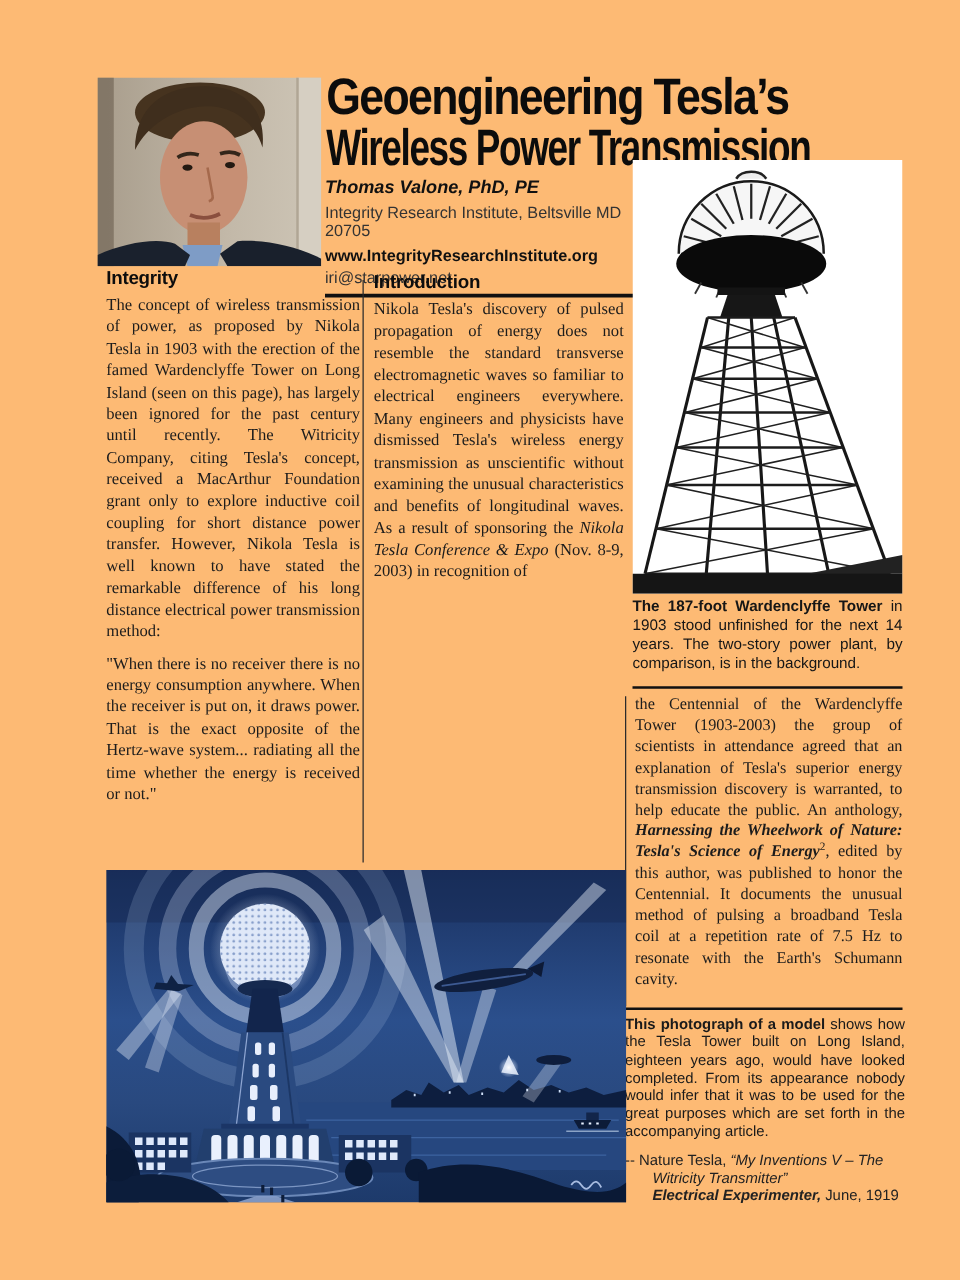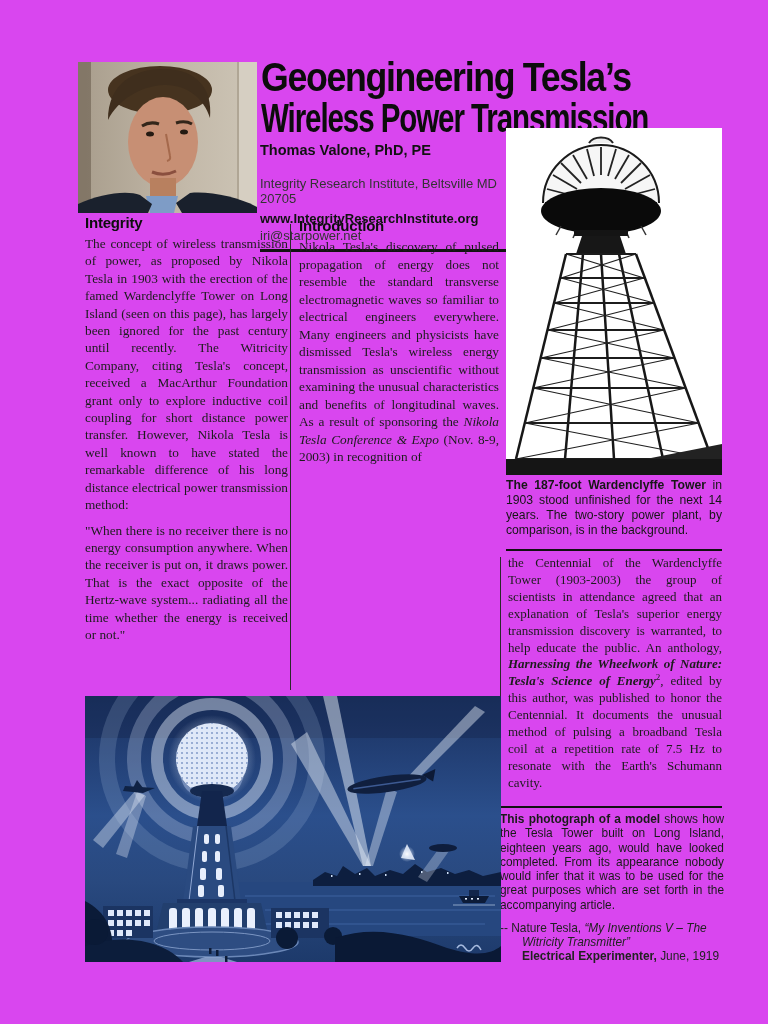--- a/index.html
+++ b/index.html
@@ -1,34 +1,34 @@
 <!DOCTYPE html>
 <html><head>
 <meta charset="utf-8">
 <style>
   html,body{margin:0;padding:0;background:#ffffff;}
-  .page{position:relative;width:768px;height:1024px;background:#d946ef;overflow:hidden;
+  .page{position:relative;width:768px;height:1024px;background:#fdba74;overflow:hidden;
         font-family:"Liberation Sans",sans-serif;}
   figure{margin:0;}
   svg{display:block;width:100%;height:100%;}
 
   
   .portrait{position:absolute;left:78px;top:62px;width:179px;height:151px;}
 
   
   .title{position:absolute;left:261px;top:57px;margin:0;}
   .t1,.t2{display:block;font-weight:700;font-size:41px;line-height:41px;
           letter-spacing:-1.5px;white-space:nowrap;color:#0c0c0c;transform-origin:0 0;
           font-family:"Liberation Sans",sans-serif;}
   .t1{transform:scaleX(.87);}
   .t2{transform:scaleX(.72);}
 
   
   .author-block{position:absolute;left:260px;top:142px;width:252px;color:#222;}
-  .author{font-size:14.5px;font-weight:700;margin-bottom:18px;color:#111;}
+  .author{font-size:14.5px;font-weight:700;margin-bottom:4px;color:#111;font-style:italic;}
   .affil{font-size:13px;margin-bottom:5px;color:#333;}
   .web{font-size:13px;font-weight:700;color:#111;margin-bottom:2px;}
   .email{font-size:13px;color:#333;}
   .author-rule{margin-top:6px;width:247px;height:3px;background:#111;}
 
   
   .tower{position:absolute;left:506px;top:128px;width:216px;height:347px;}
   .tower-cap{position:absolute;left:506px;top:478px;width:216px;
              font-size:12.2px;line-height:14.9px;text-align:justify;color:#161616;}
   .tower-cap b{font-weight:700;}
@@ -49,21 +49,21 @@
   .it{font-style:italic;}
   .bi{font-weight:700;font-style:italic;}
 
   
   .model-rule{position:absolute;left:500px;top:806px;width:222px;height:2px;background:#111;}
   .model-cap{position:absolute;left:500px;top:812px;width:224px;color:#1a1a1a;}
   .model-cap .cap{margin:0 0 9px;font-size:11.9px;line-height:14.3px;text-align:justify;}
   .model-cap .cap b{font-weight:700;}
   .attr{margin:0;font-size:11.9px;line-height:14.2px;padding-left:22px;text-indent:-22px;color:#222;}
   .attr .t{font-style:italic;}
-  .attr .src{font-weight:700;}
+  .attr .src{font-style:italic;font-weight:700;}
 
   
   .illus{position:absolute;left:85px;top:696px;width:416px;height:266px;}
 
   
   .footer{position:absolute;left:85px;top:969px;width:637px;text-align:right;
           color:#111;white-space:nowrap;}
   .journal{font-weight:700;font-size:13px;font-variant:small-caps;letter-spacing:.4px;}
   .dot{margin:0 5px 0 7px;font-size:11px;position:relative;top:-1px;color:#222;}
   .issue{display:inline-block;transform:scaleX(.9);transform-origin:100% 50%;

